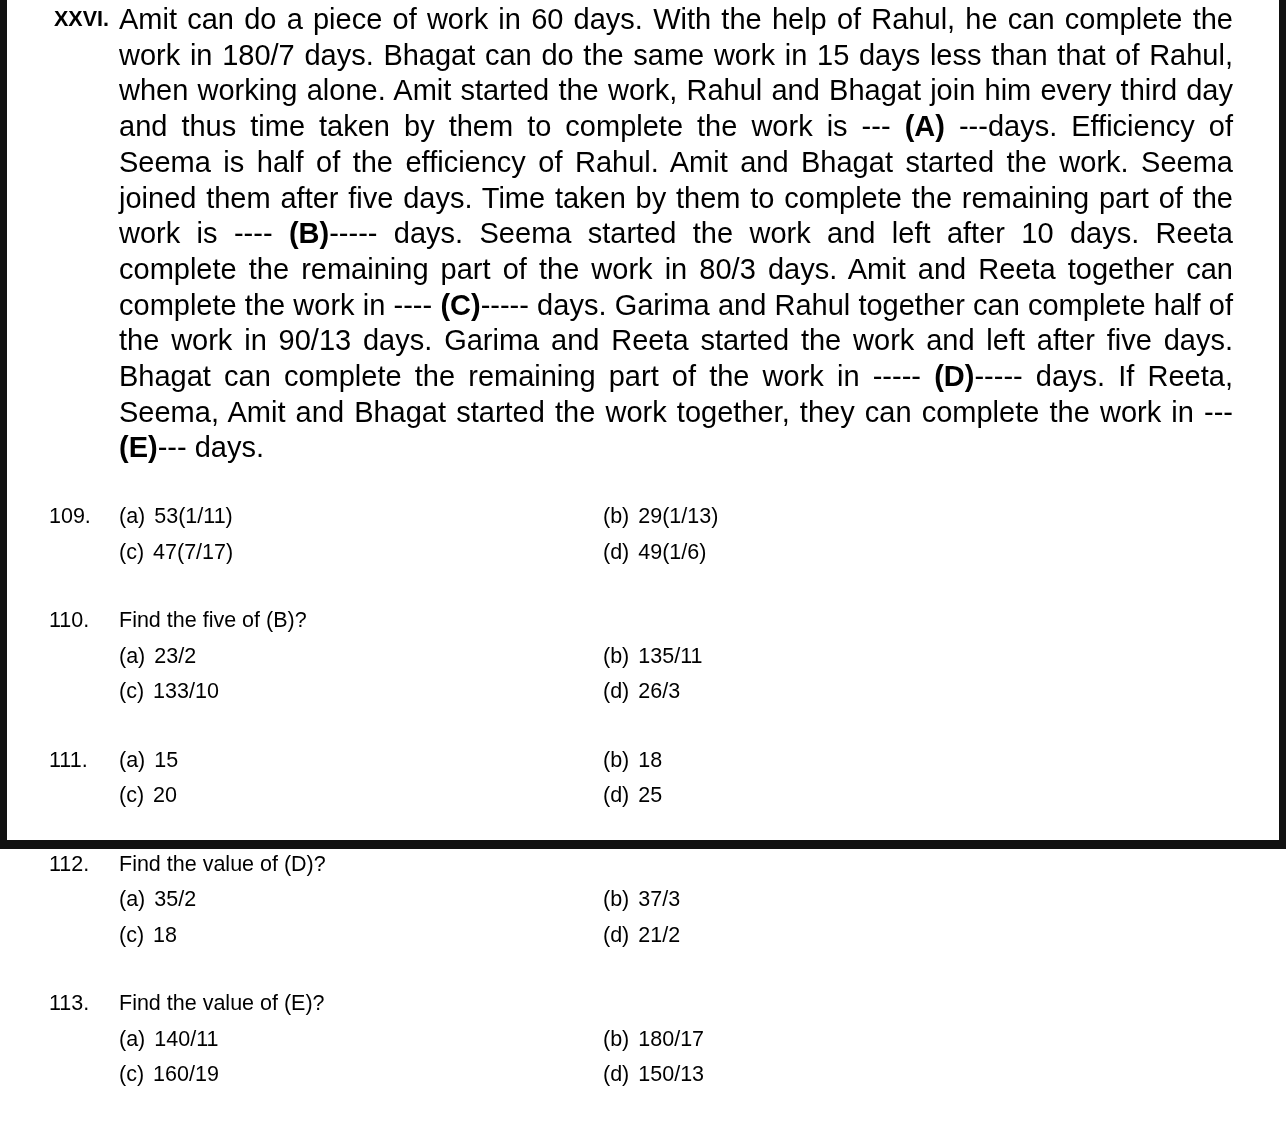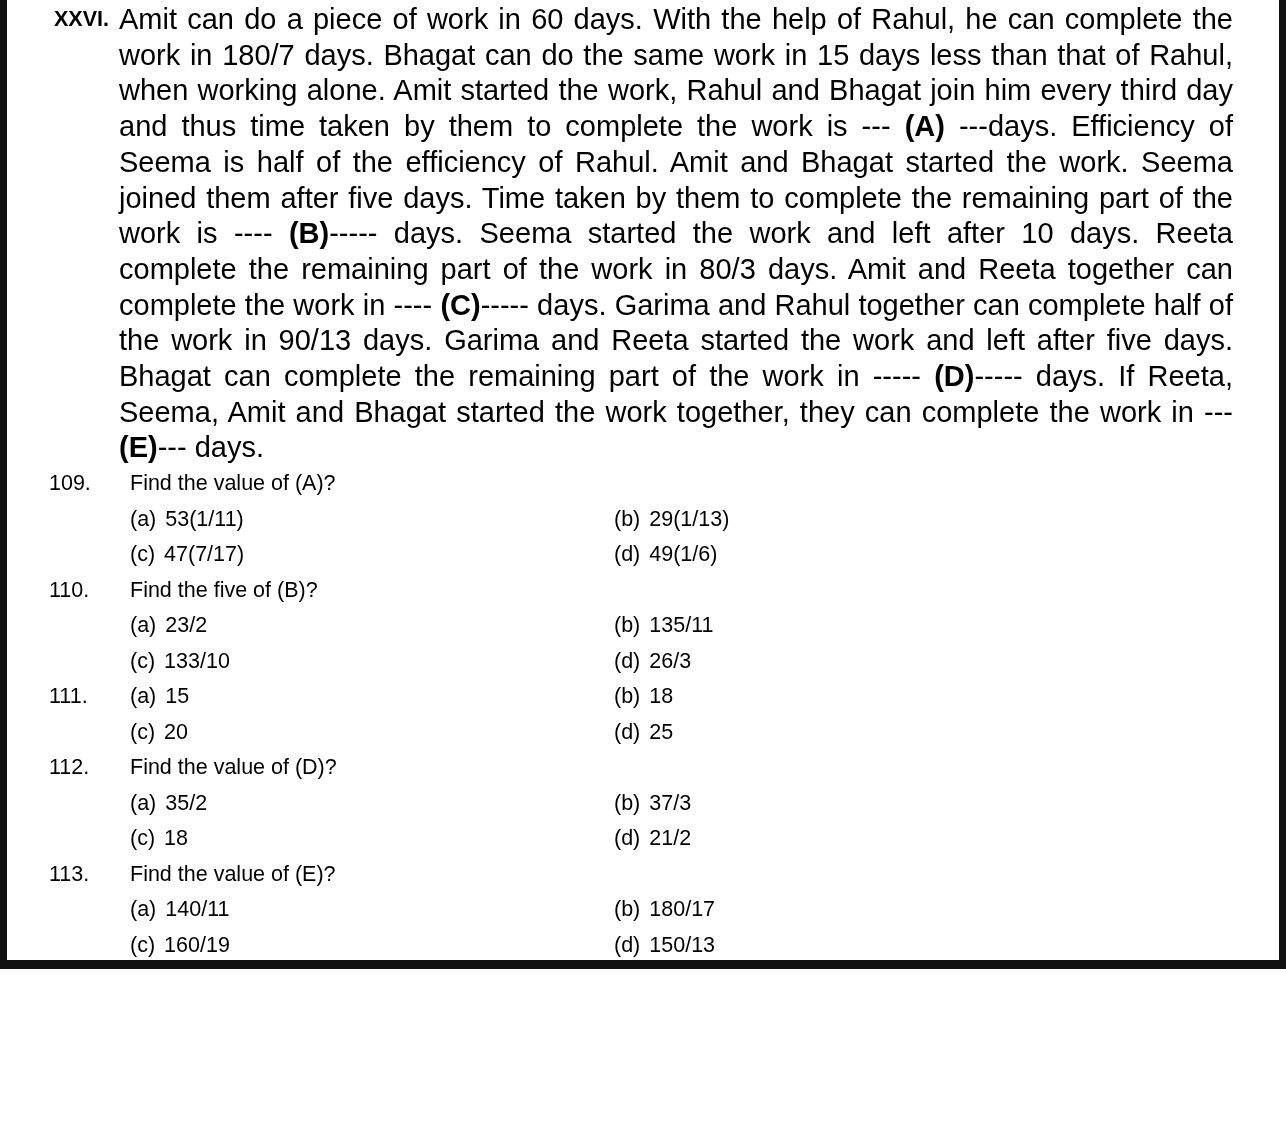--- a/index.html
+++ b/index.html
@@ -12,21 +12,21 @@
     height: 1123px;
     font-family: "Liberation Sans", sans-serif;
     color: #000000;
     overflow: hidden;
     position: relative;
   }
   .page {
     position: absolute;
     left: 0; top: 0;
     width: 1286px;
-    height: 969px;
+    height: 849px;
     box-sizing: border-box;
     border-left: 7px solid #111111;
     border-right: 7px solid #111111;
     border-bottom: 9px solid #111111;
     background: #ffffff;
   }
   .content {
     padding: 0 30px 0 30px;
   }
   
@@ -52,21 +52,21 @@
     text-align: justify;
     text-justify: inter-word;
     padding-right: 16px;
   }
   .passage-body b { font-weight: bold; }
 
   
   .question {
     display: flex;
     align-items: flex-start;
-    gap: 11px;
+    margin-top: 33px;
   }
   .q-num {
     width: 82px;
     flex: 0 0 82px;
     text-align: left;
     padding-left: 12px;
     font-size: 21.5px;
     line-height: 35.5px;
     box-sizing: border-box;
   }
@@ -101,21 +101,20 @@
 
     <div class="passage">
       <div class="passage-num">XXVI.</div>
       <div class="passage-body"><span>Amit can do a piece of work in 60 days. With the help of Rahul, he can complete the work in 180/7 days. Bhagat can do the same work in 15 days less than that of Rahul, when working alone. Amit started the work, Rahul and Bhagat join him every third day and thus time taken by them to complete the work is --- </span><b>(A)</b><span> ---days. Efficiency of Seema is half of the efficiency of Rahul. Amit and Bhagat started the work. Seema joined them after five days. Time taken by them to complete the remaining part of the work is ---- </span><b>(B)</b><span>----- days. Seema started the work and left after 10 days. Reeta complete the remaining part of the work in 80/3 days. Amit and Reeta together can complete the work in ---- </span><b>(C)</b><span>----- days. Garima and Rahul together can complete half of the work in 90/13 days. Garima and Reeta started the work and left after five days. Bhagat can complete the remaining part of the work in ----- </span><b>(D)</b><span>----- days. If Reeta, Seema, Amit and Bhagat started the work together, they can complete the work in --- </span><b>(E)</b><span>--- days.</span></div>
     </div>
 
     <div>
         <div class="question">
           <div class="q-num">109.</div>
           <div class="q-body">
-            <div class="q-text">Find the value of (A)?</div>
             <div class="opt-row">
               <div class="opt left">
                 <span class="opt-label">(a)</span>
                 <span class="opt-text">53(1/11)</span>
               </div>
               <div class="opt">
                 <span class="opt-label">(b)</span>
                 <span class="opt-text">29(1/13)</span>
               </div>
             </div>

